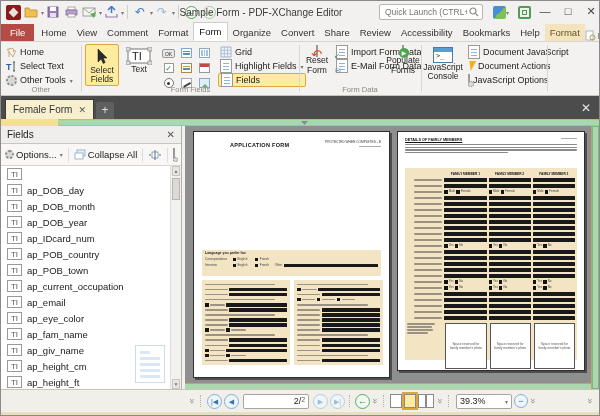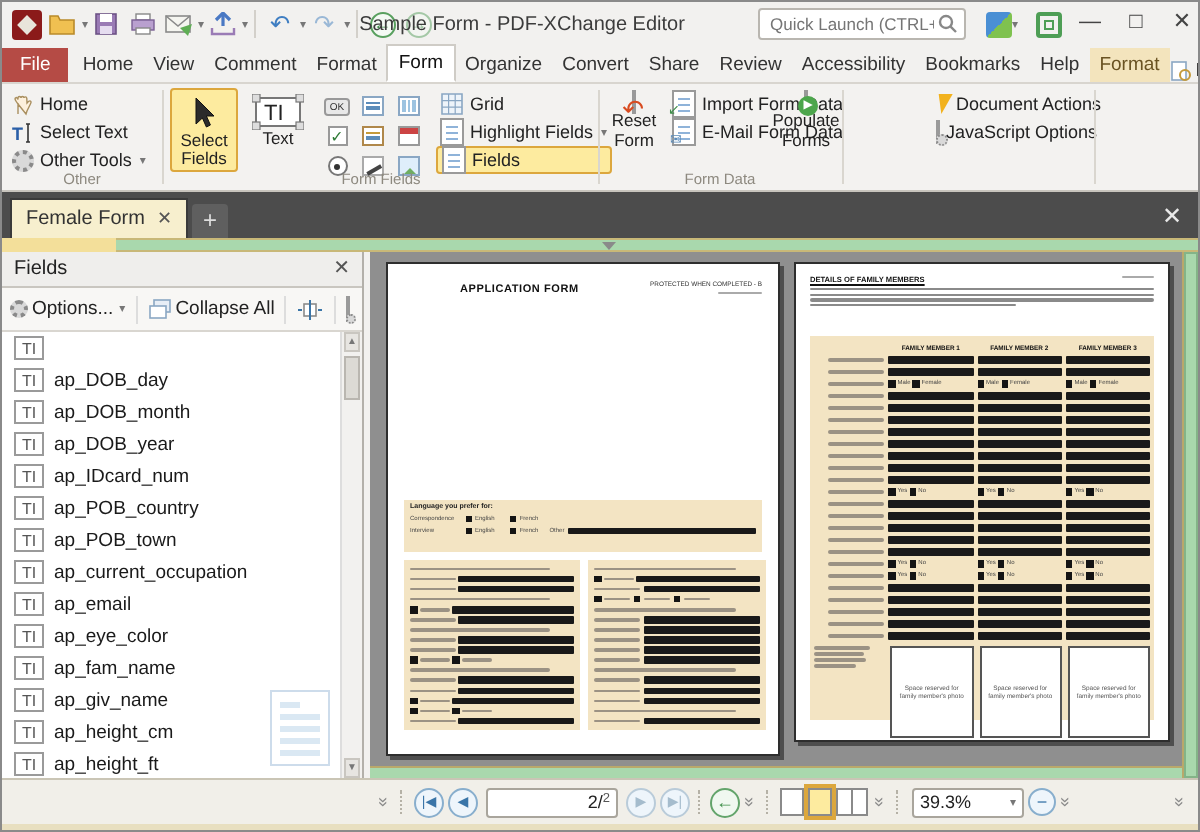--- a/index.html
+++ b/index.html
@@ -398,21 +398,33 @@
       </div>
       <div class="bigbtn" style="left:86px;top:2px;width:34px;height:42px">
         <span style="position:relative"><span class="bigdoc"><i></i><i></i><i></i></span><span class="badge" style="right:-5px;bottom:-2px;width:10px;height:10px;border-radius:50%;background:#4ca64c;color:#fff;font-size:6px;line-height:10px;text-align:center">▶</span></span>
         <span>Populate Forms</span>
       </div>
       <div class="glabel">Form Data</div>
     </div>
     <div class="gsep" style="left:420px"></div>
 
     <div class="rgroup" style="left:421px;width:125px">
+      <div class="bigbtn" style="left:1px;top:2px;width:40px;height:42px">
+        <span class="consoleic"></span>
+        <span>JavaScript Console</span>
+      </div>
       <div style="position:absolute;left:44px;top:3px">
+        <div class="smallbtn">
+          <span class="docic">
+              <i></i>
+              <i></i>
+              <i></i>
+            </span>
+          <span>Document JavaScript</span>
+        </div>
         <div class="smallbtn">
           <span class="boltic"></span>
           <span>Document Actions</span>
         </div>
         <div class="smallbtn">
           <span style="position:relative"><span class="docic"><i></i><i></i><i></i></span><span class="gearic" style="position:absolute;right:-4px;bottom:-2px;width:6px;height:6px;border-width:1.5px"></span></span>
           <span>JavaScript Options</span>
         </div>
       </div>
     </div>

